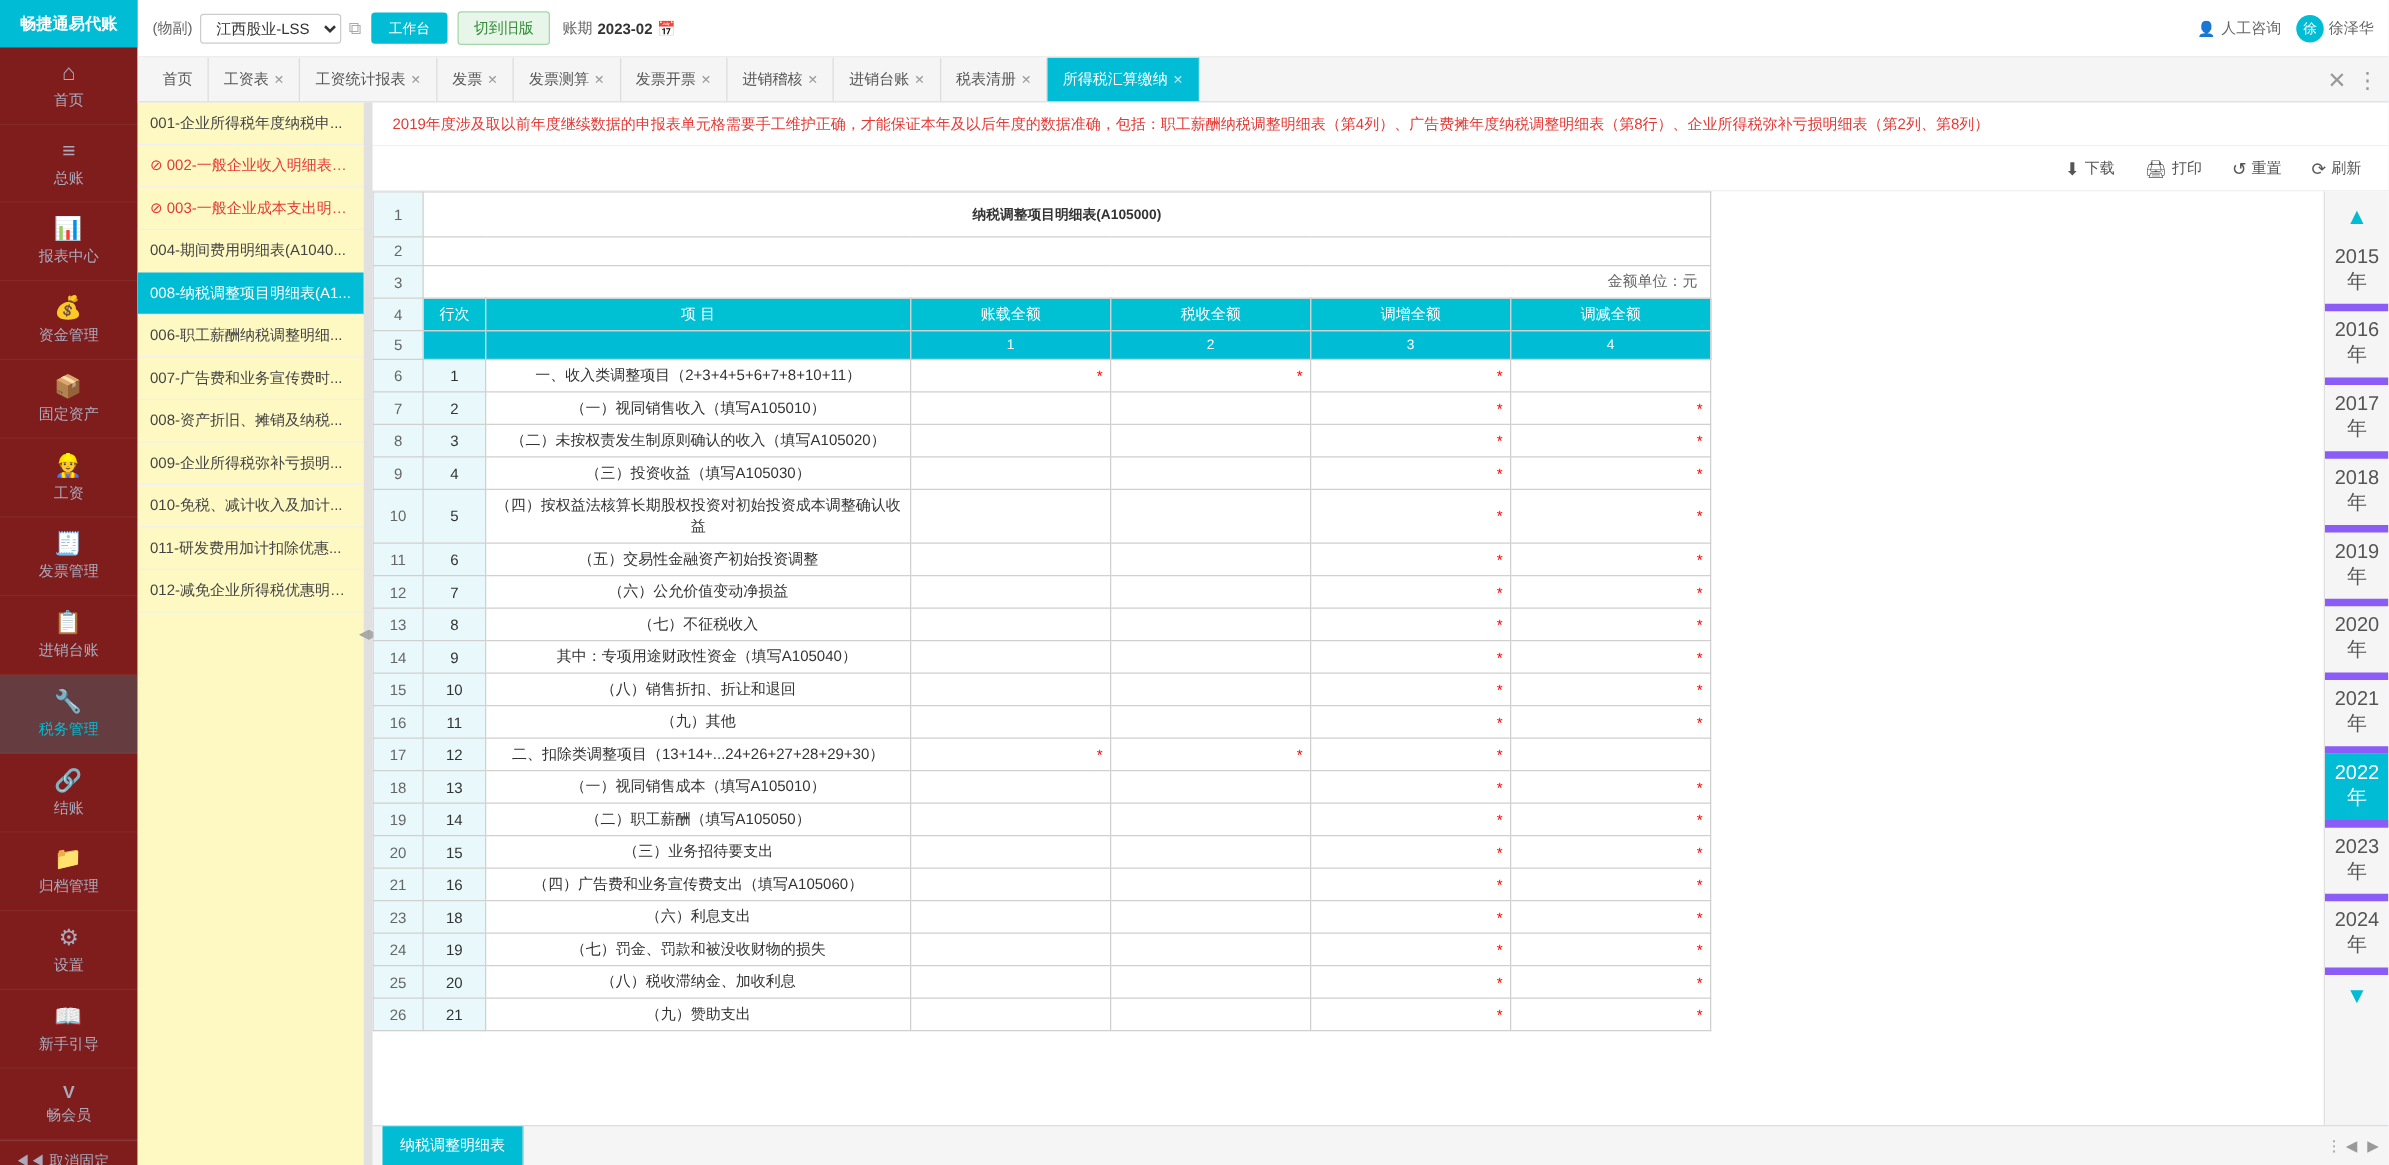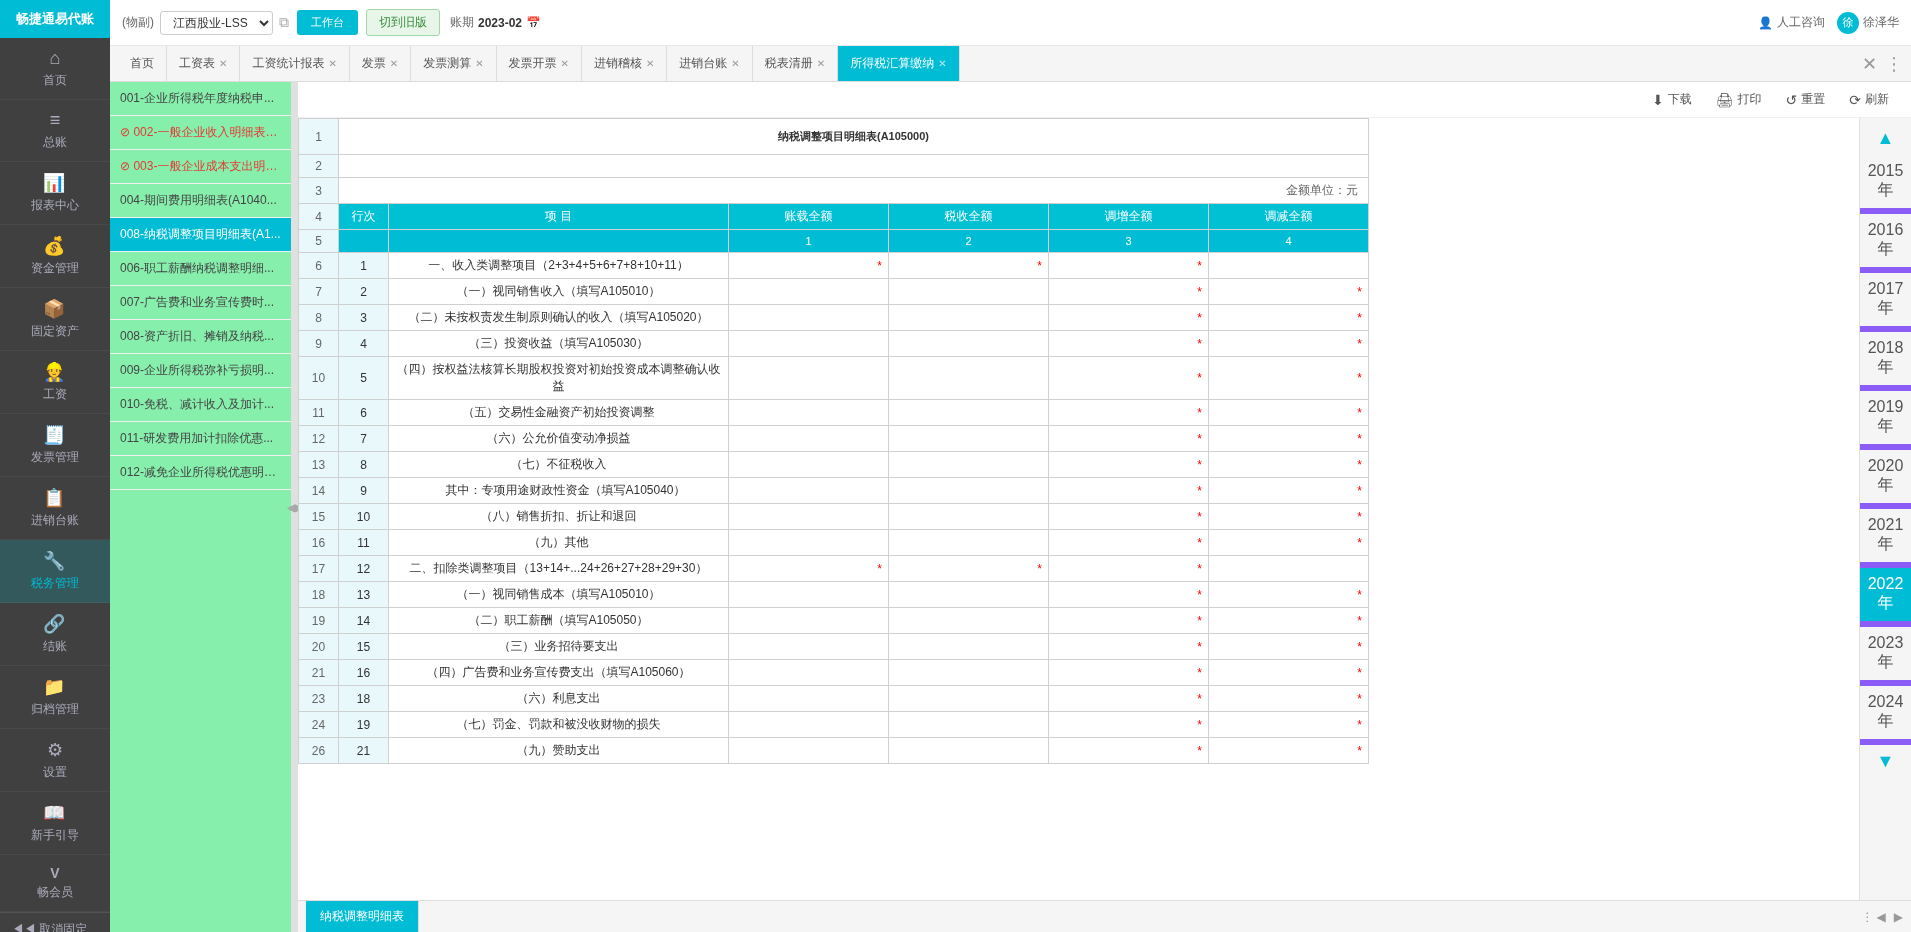--- a/index.html
+++ b/index.html
@@ -1,21 +1,21 @@
 <!DOCTYPE html>
 <html><head>
   <meta charset="utf-8">
   <style>
     * { box-sizing: border-box; margin: 0; padding: 0; font-family: 'Microsoft YaHei', SimSun, sans-serif; }
     body { width: 1911px; height: 932px; overflow: hidden; background: #f0f2f5; display: flex; }
 
     
     .sidebar {
       width: 110px;
-      background: #404040;
+      background: #7f1d1d;
       height: 932px;
       display: flex;
       flex-direction: column;
       flex-shrink: 0;
     }
     .sidebar-logo {
       background: #00bcd4;
       padding: 10px 8px;
       color: white;
       font-size: 13px;
@@ -176,21 +176,21 @@
     
     .content-area {
       flex: 1;
       display: flex;
       overflow: hidden;
     }
 
     
     .left-panel {
       width: 182px;
-      background: #86efac;
+      background: #fef9c3;
       border-right: 1px solid #e0e0e0;
       display: flex;
       flex-direction: column;
       overflow-y: auto;
       flex-shrink: 0;
     }
     .left-panel-item {
       padding: 8px 10px;
       font-size: 12px;
       color: #444;
@@ -553,20 +553,23 @@
       <div class="left-panel-item">011-研发费用加计扣除优惠...</div>
       <div class="left-panel-item">012-减免企业所得税优惠明细(…</div>
     </div>
 
     <div class="resize-handle">
       <div style="position:absolute;top:50%;left:50%;transform:translate(-50%,-50%);font-size:10px;color:#888;">◀▶</div>
     </div>
 
     <div class="right-panel">
 
+      <div class="notice-bar">
+        <span style="font-size:12px;color:#e53935;line-height:1.5;">2019年度涉及取以前年度继续数据的申报表单元格需要手工维护正确，才能保证本年及以后年度的数据准确，包括：职工薪酬纳税调整明细表（第4列）、广告费摊年度纳税调整明细表（第8行）、企业所得税弥补亏损明细表（第2列、第8列）</span>
+      </div>
 
       <div class="toolbar">
         <div class="toolbar-btn">
           <span class="toolbar-btn-icon">⬇</span>
           <span>下载</span>
         </div>
         <div class="toolbar-btn">
           <span class="toolbar-btn-icon">🖨</span>
           <span>打印</span>
         </div>
@@ -786,20 +789,29 @@
             <tr>
               <td class="row-num">24</td>
               <td class="hang-ci">19</td>
               <td class="project-name">（七）罚金、罚款和被没收财物的损失</td>
               <td class="value-cell"></td>
               <td class="value-cell"></td>
               <td class="value-cell"><span class="asterisk">*</span></td>
               <td class="value-cell"><span class="asterisk">*</span></td>
             </tr>
             <tr>
+              <td class="row-num">25</td>
+              <td class="hang-ci">20</td>
+              <td class="project-name">（八）税收滞纳金、加收利息</td>
+              <td class="value-cell"></td>
+              <td class="value-cell"></td>
+              <td class="value-cell"><span class="asterisk">*</span></td>
+              <td class="value-cell"><span class="asterisk">*</span></td>
+            </tr>
+            <tr>
               <td class="row-num">26</td>
               <td class="hang-ci">21</td>
               <td class="project-name">（九）赞助支出</td>
               <td class="value-cell"></td>
               <td class="value-cell"></td>
               <td class="value-cell"><span class="asterisk">*</span></td>
               <td class="value-cell"><span class="asterisk">*</span></td>
             </tr>
           </tbody>
             </table>

